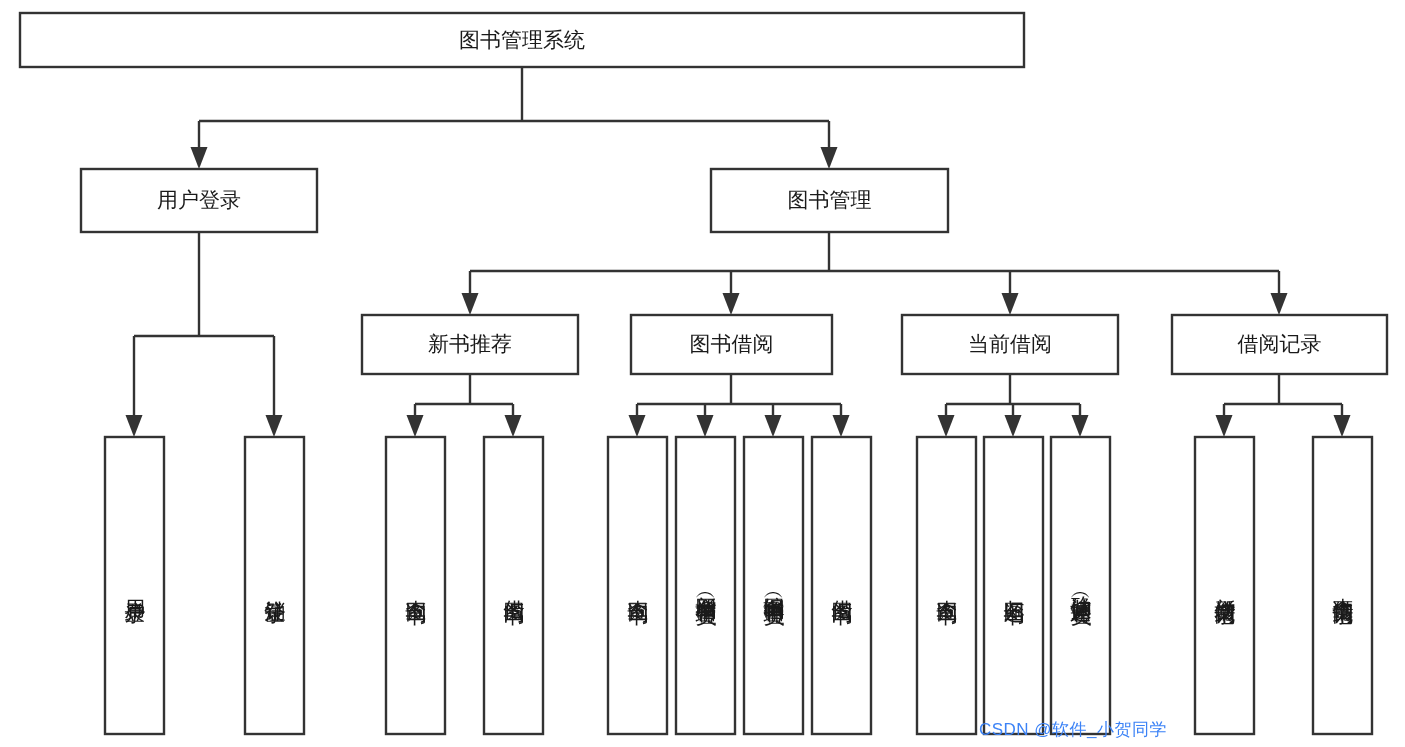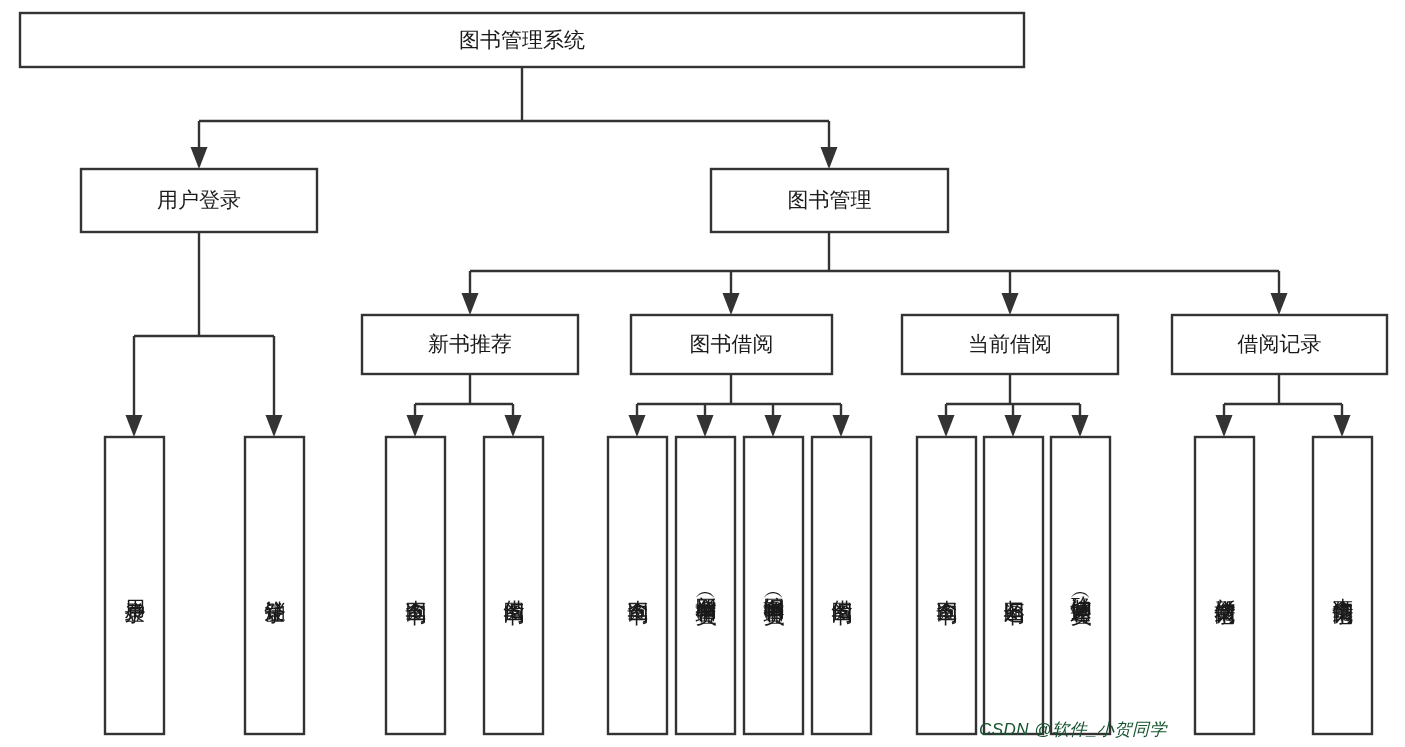--- a/index.html
+++ b/index.html
@@ -64,24 +64,23 @@
     text-align: center;
     white-space: nowrap;
     pointer-events: none;
   }
   .watermark {
     position: absolute;
     right: 16px;
     bottom: 6px;
     font-family: "Liberation Sans", "DejaVu Sans", sans-serif;
     font-size: 17px;
-    color: #14532d;
+    color: #3b82f6;
     letter-spacing: 0.5px;
     white-space: nowrap;
-    font-style: italic;
   }
 </style>
 </head>
 <body>
 
 <div id="diagram-root">
 
   <svg id="tree-svg" viewBox="0 0 1405 747">
     <g id="connectors-layer">
         <g>

